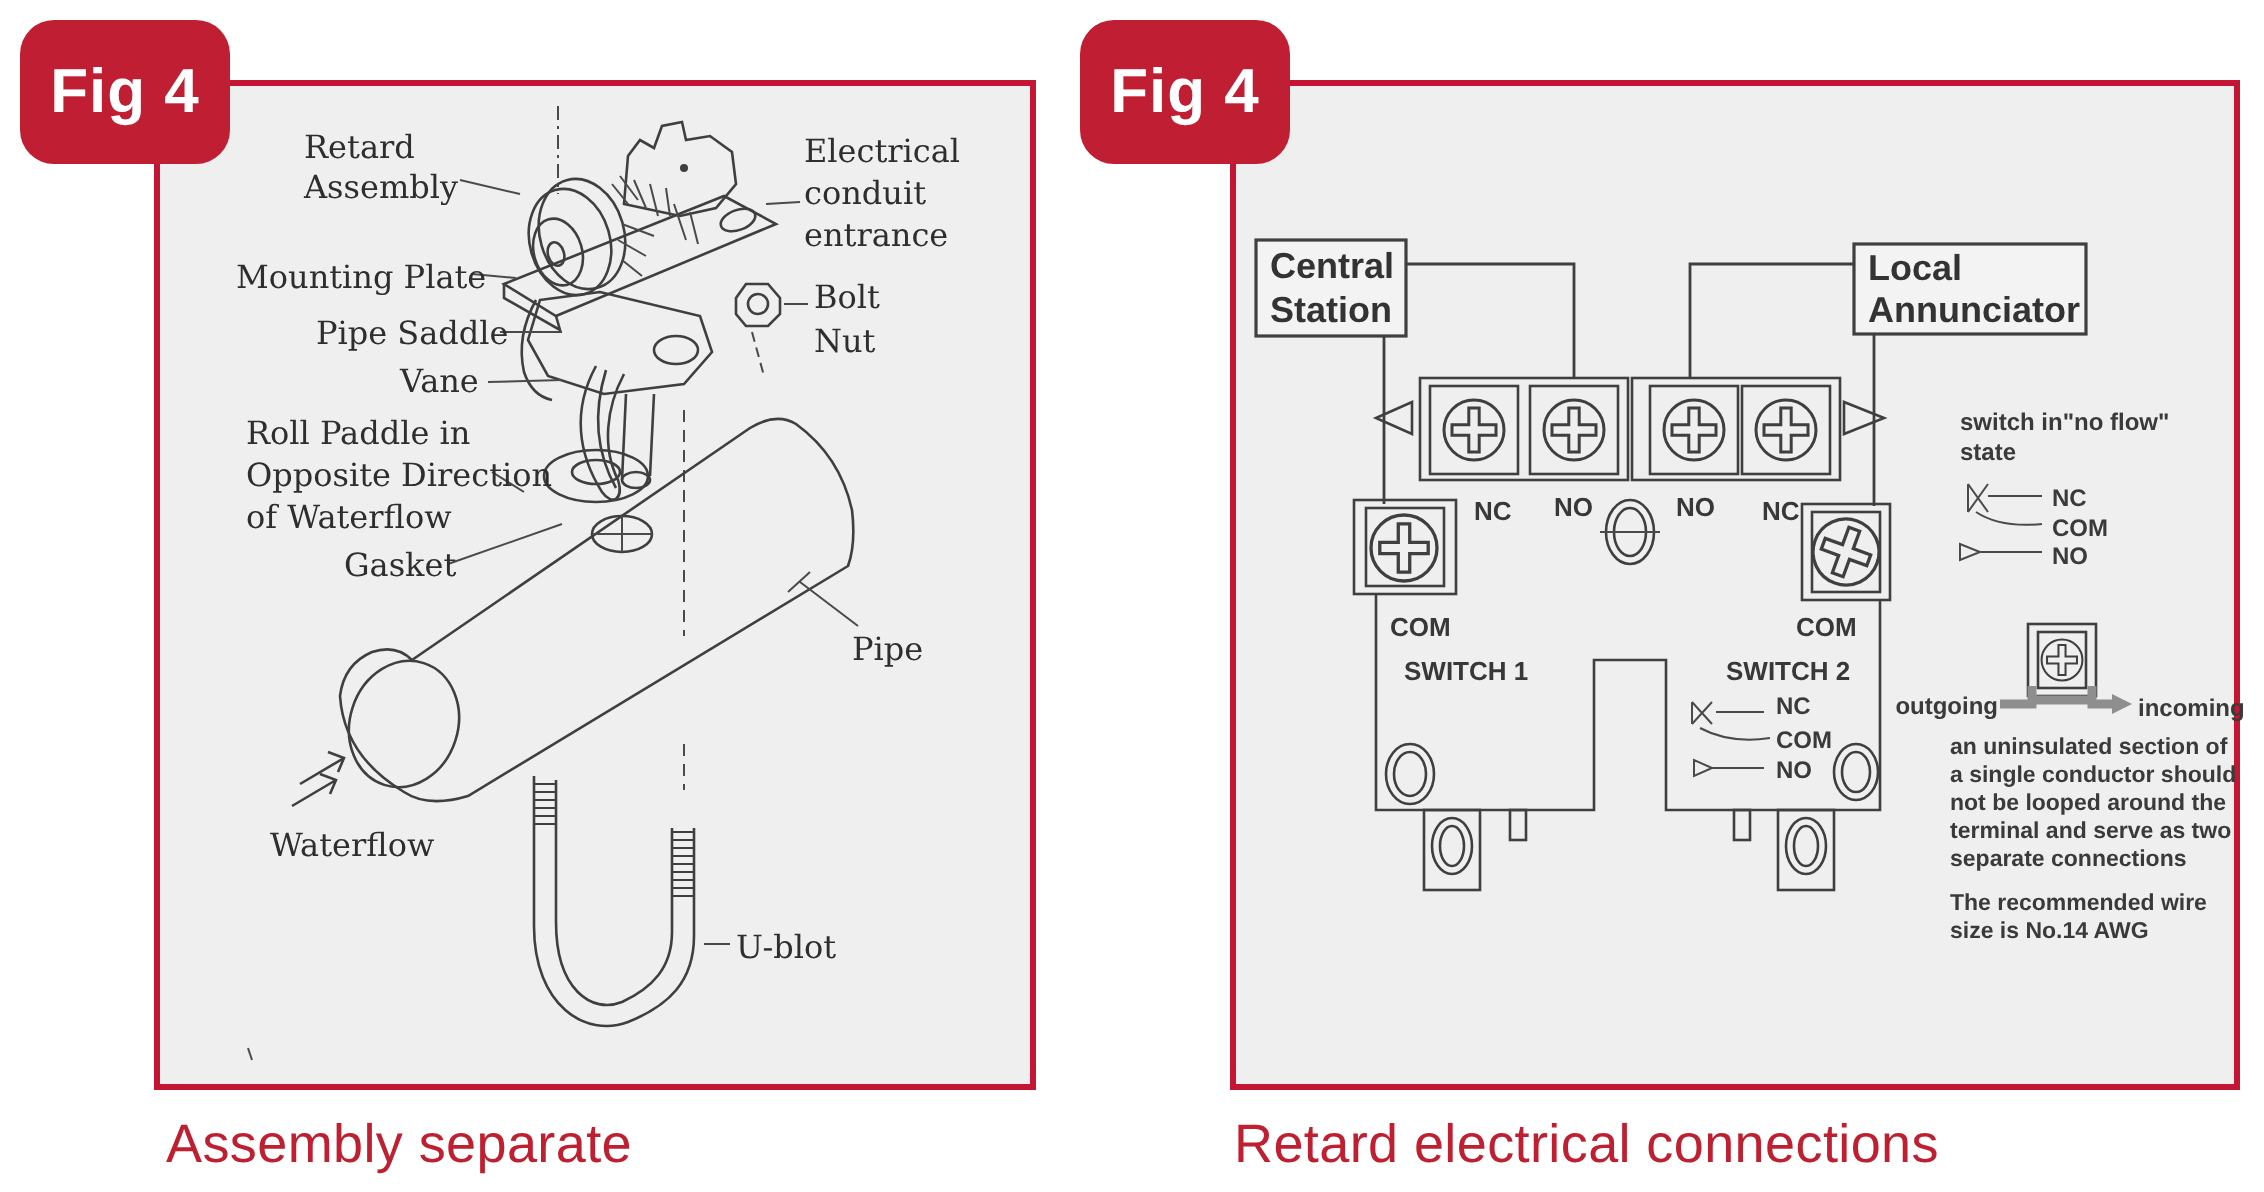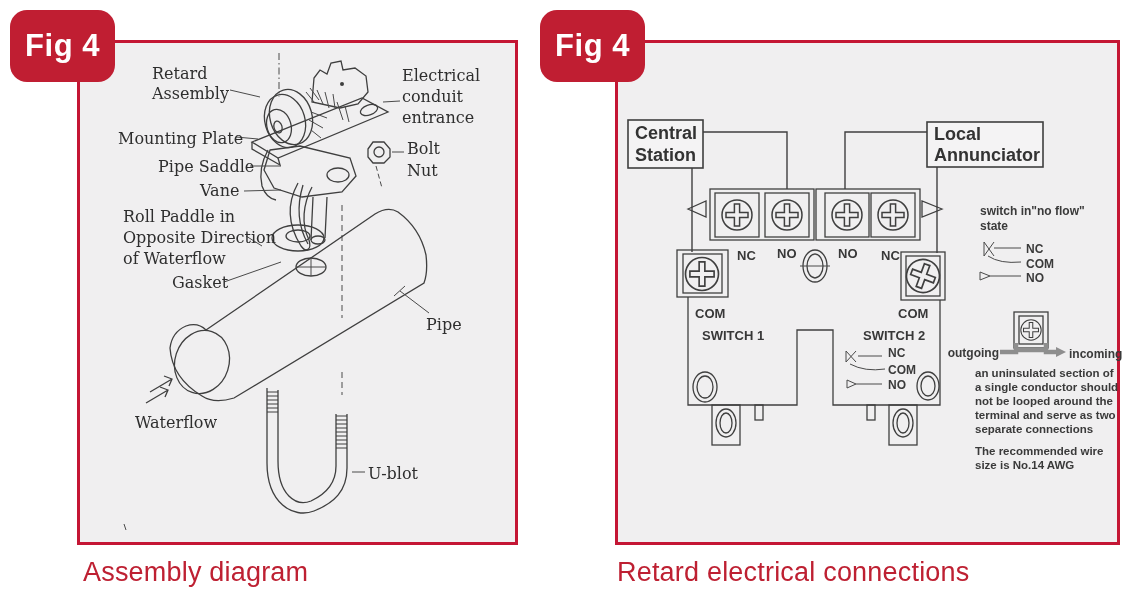--- a/index.html
+++ b/index.html
@@ -252,14 +252,14 @@
     <text class="f4p" x="975" y="377">an uninsulated section of</text>
     <text class="f4p" x="975" y="391">a single conductor should</text>
     <text class="f4p" x="975" y="405">not be looped around the</text>
     <text class="f4p" x="975" y="419">terminal and serve as two</text>
     <text class="f4p" x="975" y="433">separate connections</text>
     <text class="f4p" x="975" y="455">The recommended wire</text>
     <text class="f4p" x="975" y="469">size is No.14 AWG</text>
   </g>
 </svg>
 
-<div class="caption" id="caption-fig3">Assembly diagram</div>
+<div class="caption" id="caption-fig3">Assembly separate</div>
 <div class="caption" id="caption-fig4">Retard electrical connections</div>
 
 </body></html>

